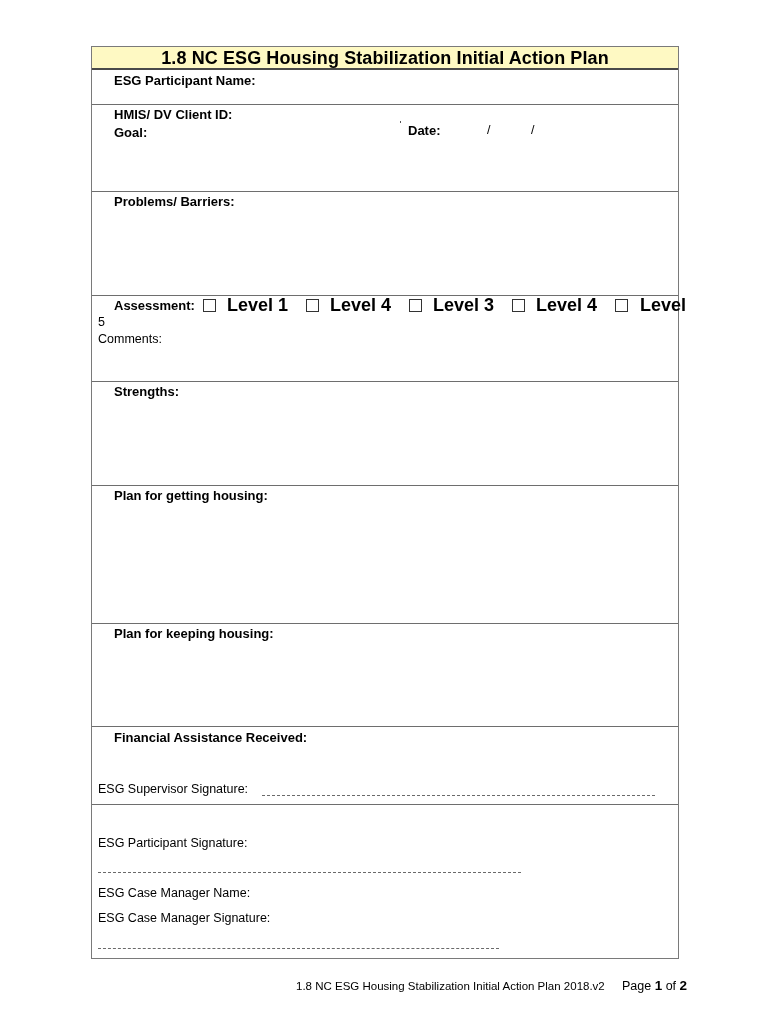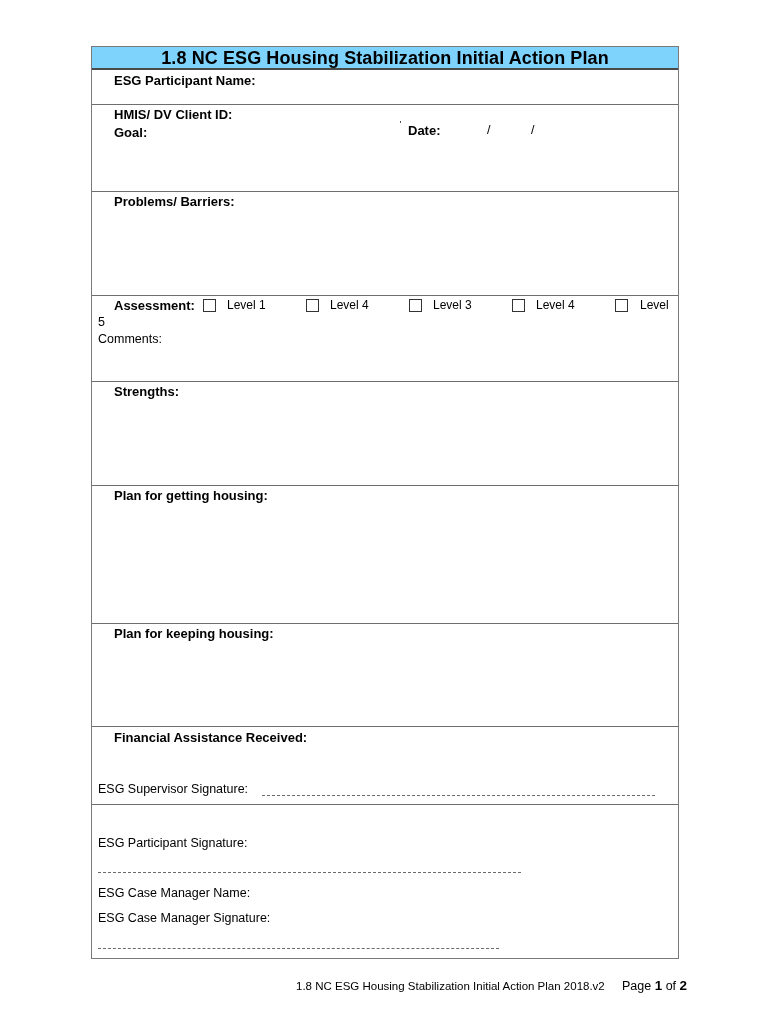--- a/index.html
+++ b/index.html
@@ -2,31 +2,31 @@
 <html><head>
 <meta charset="utf-8">
 <style>
   html, body { margin: 0; padding: 0; background: #ffffff; }
   body { width: 770px; height: 1024px; position: relative; overflow: hidden;
          font-family: "Liberation Sans", sans-serif; color: #000; }
   .form { position: absolute; left: 91px; top: 46px; width: 588px; height: 913px;
           border: 1px solid #7a7a7a; box-sizing: border-box; }
   .row { position: absolute; left: 0; right: 0; box-sizing: border-box; }
   .bt { border-top: 1px solid #6e6e6e; }
-  .title-row { top: 0; height: 23px; background: #7dd3fc; border-bottom: 2px solid #4a4a4a;
+  .title-row { top: 0; height: 23px; background: #fef9c3; border-bottom: 2px solid #4a4a4a;
                text-align: center; font-weight: bold; font-size: 18px; line-height: 23px;
                letter-spacing: 0.1px; }
   .lbl { position: absolute; left: 22px; font-weight: bold; font-size: 13px; }
   .plain { position: absolute; left: 6px; font-size: 12.5px; }
   .date-cell { position: absolute; left: 308px; top: 16px; bottom: 0; border-left: 1px solid #555; }
   .date-cell .lbl { left: 7px; top: 2px; }
   .slash { position: absolute; top: 2px; font-size: 12.5px; }
   .cb-group { position: absolute; top: 1px; height: 16px; display: flex; align-items: center; }
   .cb { width: 13px; height: 13px; border: 1px solid #333; box-sizing: border-box; background: #fff; }
-  .cb-label { font-size: 12px; margin-left: 11px; }
+  .cb-label { font-size: 18px; margin-left: 11px; font-weight: bold; }
   .sigline { position: absolute; height: 0; border-top: 1px dashed #6a6a6a; }
   .footer { position: absolute; top: 978px; left: 296px; font-size: 11.5px; white-space: nowrap; }
   .footer .pg { margin-left: 14px; font-size: 12.5px; }
   .footer b { font-size: 13.5px; }
 </style>
 </head>
 <body>
 
 <div class="form">
 

